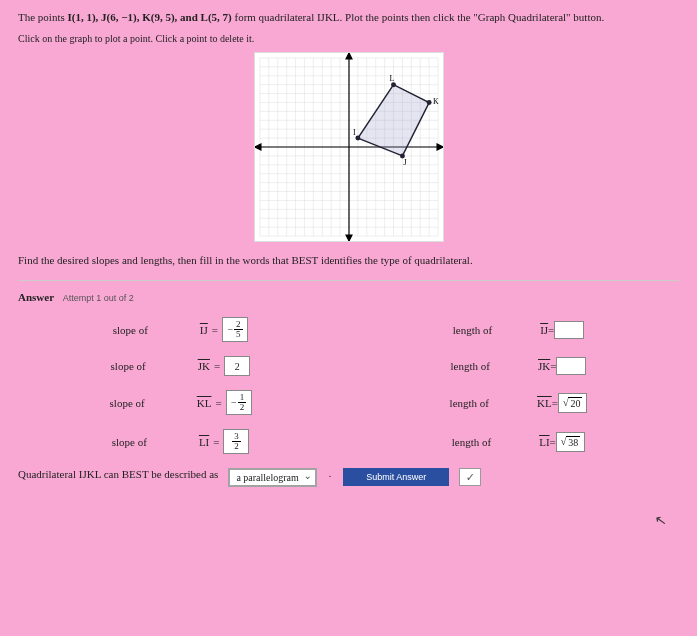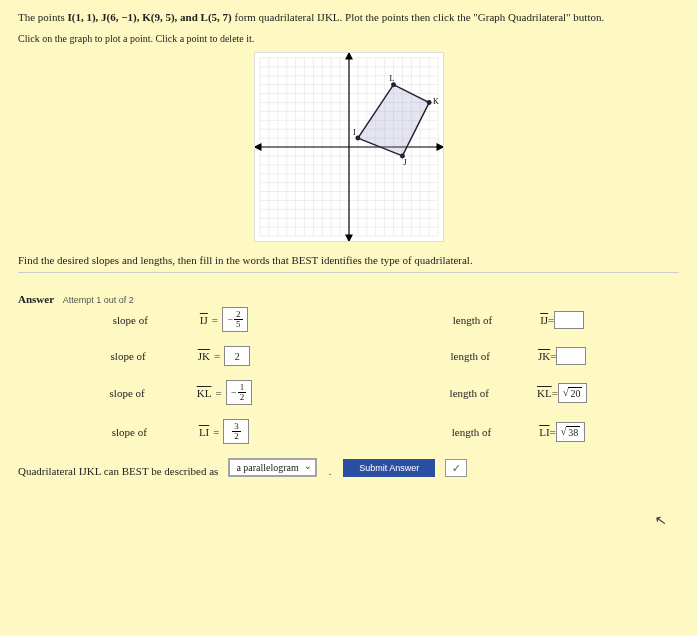--- a/index.html
+++ b/index.html
@@ -6,21 +6,21 @@
   body {
     background: #e8e8e8;
     font-family: Georgia, 'Times New Roman', serif;
     color: #222;
     width: 697px;
     height: 636px;
     overflow: hidden;
     position: relative;
   }
   .page {
-    background: #fef9c3;
+    background: #f9a8d4;
     padding: 10px 18px;
     min-height: 636px;
   }
   .problem-text {
     font-size: 11px;
     line-height: 1.4;
     margin-bottom: 8px;
   }
   .bold { font-weight: bold; }
   .instruction {
@@ -29,27 +29,27 @@
     margin: 6px 0 8px 0;
   }
   .graph-container {
     display: flex;
     justify-content: center;
     margin-bottom: 12px;
   }
   svg.graph { background: #fff; border: 1px solid #ddd; }
   .find-text {
     font-size: 11px;
-    margin: 10px 0 6px 0;
+    margin: 10px 0 14px 0;
   }
   .answer-header {
     font-size: 11px;
-    margin-bottom: 2px;
+    margin-bottom: 14px;
     border-top: 1px solid #ccc;
-    padding-top: 20px;
+    padding-top: 10px;
   }
   .answer-header .attempt { font-size: 9px; color: #555; margin-left: 6px; font-family: Arial, sans-serif; }
   .rows { display: flex; flex-direction: column; gap: 14px; align-items: center; }
   .row {
     display: flex;
     align-items: center;
     font-size: 11px;
   }
   .label-left { display: flex; align-items: center; gap: 4px; width: 340px;}
   .label-right { display: flex; align-items: center; }
@@ -78,21 +78,21 @@
   .neg { margin-right: 1px; }
   .sqrt {
     display: inline-flex;
     align-items: center;
     font-size: 10px;
   }
   .sqrt::before { content: "√"; }
   .sqrt .rad { border-top: 1px solid #000; padding: 0 2px; }
   .bottom-row {
     display: flex;
-    align-items: flex-end;
+    align-items: flex-start;
     gap: 10px;
     font-size: 11px;
     margin-top: 14px;
   }
   .dropdown {
     border: 2px solid #a3a3a3;
     background: #fff;
     font-size: 10px;
     padding: 2px 16px 2px 6px;
     position: relative;
@@ -106,21 +106,21 @@
     top: 0px;
     font-size: 10px;
     color: #555;
   }
   .dot { margin: 0 2px; font-size: 10px;}
   .submit-btn {
     background: #2b4fa0;
     color: #fff;
     border: none;
     font-size: 9px;
-    padding: 4px 16px;
+    padding: 4px 23px;
     font-family: Arial, sans-serif;
   }
   .check-box {
     border: 1px solid #999;
     background: #fff;
     width: 22px;
     height: 18px;
     display: inline-flex;
     align-items: center;
     justify-content: center;

